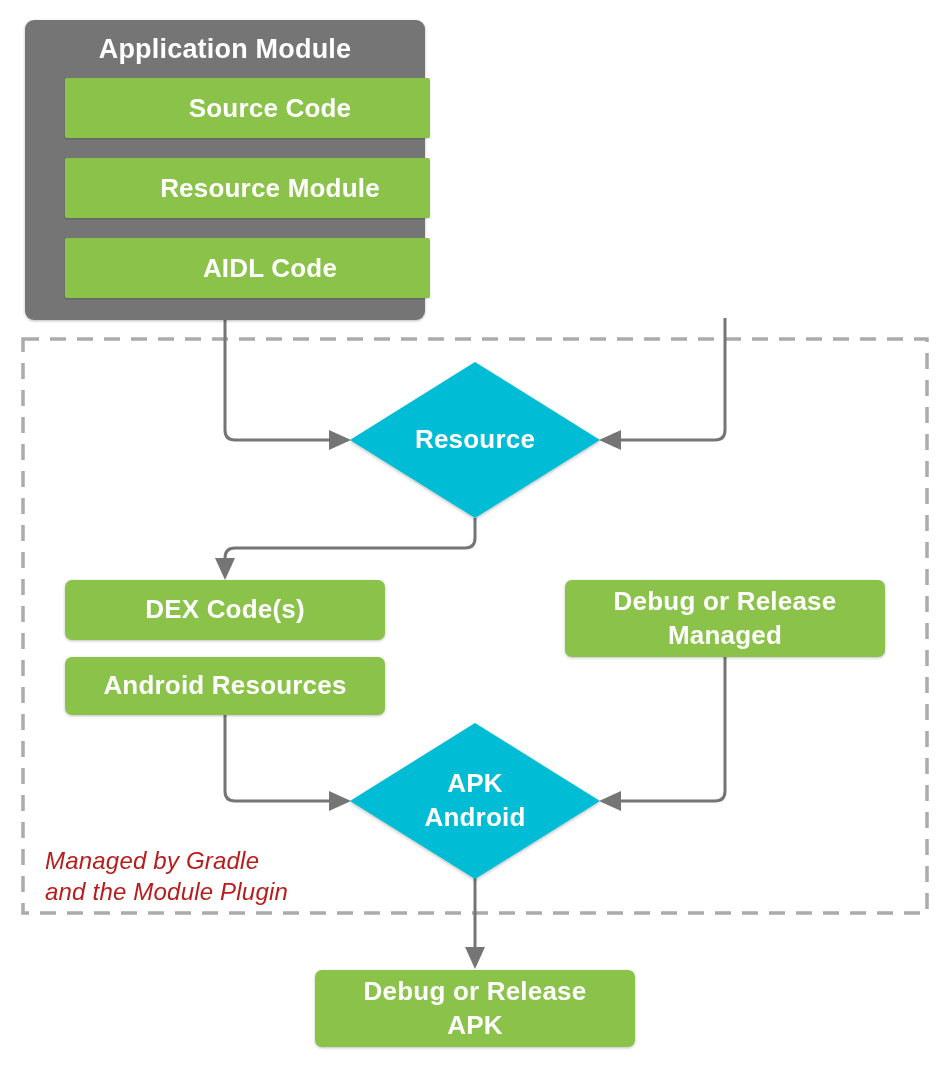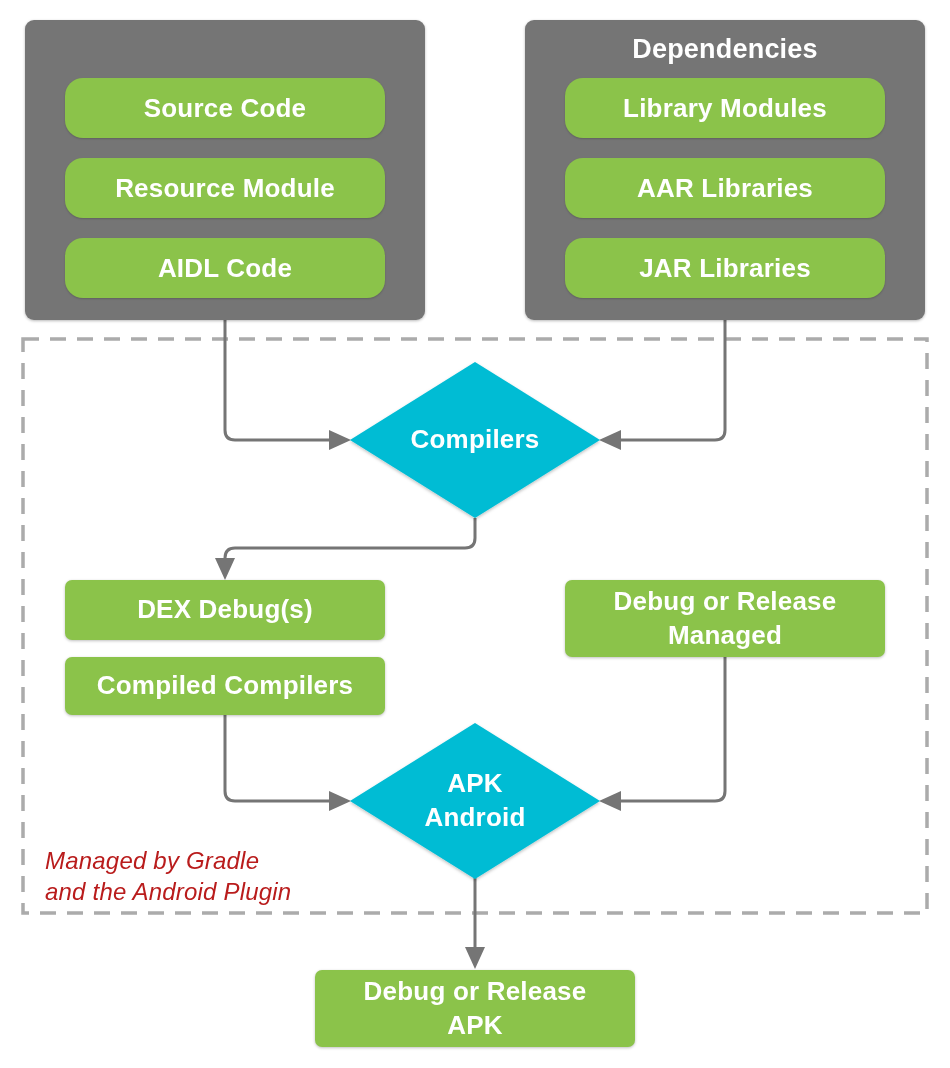--- a/index.html
+++ b/index.html
@@ -12,24 +12,25 @@
   .group{
     background:#757575;border-radius:9px;
     box-shadow:0 1px 3px rgba(0,0,0,.28);
   }
   .group-title{
     height:58px;display:flex;align-items:center;justify-content:center;
     color:#ffffff;font-size:27px;font-weight:bold;letter-spacing:.2px;
   }
   .chip{
     position:absolute;left:40px;width:320px;height:60px;
-    background:#8BC34A;border-radius:18px;
+    background:#8BC34A;border-radius:2px;
     display:flex;align-items:center;justify-content:center;
     color:#ffffff;font-size:26px;font-weight:bold;letter-spacing:.2px;
     box-shadow:0 1px 2px rgba(0,0,0,.18);
+    padding-left:45px;
   }
   .greenbox{
     background:#8BC34A;border-radius:7px;
     display:flex;flex-direction:column;align-items:center;justify-content:center;
     color:#ffffff;font-size:26px;font-weight:bold;letter-spacing:.2px;line-height:1.3;
     box-shadow:0 1px 3px rgba(0,0,0,.25);
   }
   .diamond-label{
     display:flex;flex-direction:column;align-items:center;justify-content:center;
     color:#ffffff;font-size:26px;font-weight:bold;letter-spacing:.2px;line-height:1.3;
@@ -70,57 +71,52 @@
       <polygon points="351,801 329,791 329,811"></polygon>
       <polygon points="599,801 621,791 621,811"></polygon>
       <polygon points="475,969 465,947 485,947"></polygon>
     </g>
 
     <polygon filter="url(#ds)" points="475,362 600,440 475,518 350,440" fill="#00BCD4"></polygon>
     <polygon filter="url(#ds)" points="475,723 600,801 475,879 350,801" fill="#00BCD4"></polygon>
   </svg>
 
   <div class="node group" style="left:25px;top:20px;width:400px;height:300px;">
+    <div class="group-title">Application Module</div>
     <div class="chip" style="top:58px;">Source Code</div>
     <div class="chip" style="top:138px;">Resource Module</div>
     <div class="chip" style="top:218px;">AIDL Code</div>
   </div>
 
-  <div class="node group" style="left:525px;top:20px;width:400px;height:300px;">
-    <div class="group-title">Dependencies</div>
-    <div class="chip" style="top:58px;">Library Modules</div>
-    <div class="chip" style="top:138px;">AAR Libraries</div>
-    <div class="chip" style="top:218px;">JAR Libraries</div>
-  </div>
 
   <div class="node diamond-label" style="left:350px;top:362px;width:250px;height:156px;">
-    <div>Compilers</div>
+    <div>Resource</div>
   </div>
 
   <div class="node greenbox" style="left:65px;top:580px;width:320px;height:60px;">
-    <div>DEX Debug(s)</div>
+    <div>DEX Code(s)</div>
   </div>
 
   <div class="node greenbox" style="left:65px;top:657px;width:320px;height:58px;">
-    <div>Compiled Compilers</div>
+    <div>Android Resources</div>
   </div>
 
   <div class="node greenbox" style="left:565px;top:580px;width:320px;height:77px;">
     <div>Debug or Release</div>
     <div>Managed</div>
   </div>
 
   <div class="node diamond-label" style="left:350px;top:723px;width:250px;height:156px;">
     <div>APK</div>
     <div>Android</div>
   </div>
 
   <div class="node caption" style="left:45px;top:846px;">
     <div>Managed by Gradle</div>
-    <div>and the Android Plugin</div>
+    <div>and the Module Plugin</div>
   </div>
 
   <div class="node greenbox" style="left:315px;top:970px;width:320px;height:77px;">
     <div>Debug or Release</div>
     <div>APK</div>
   </div>
 
 </div>
 
 </body></html>

